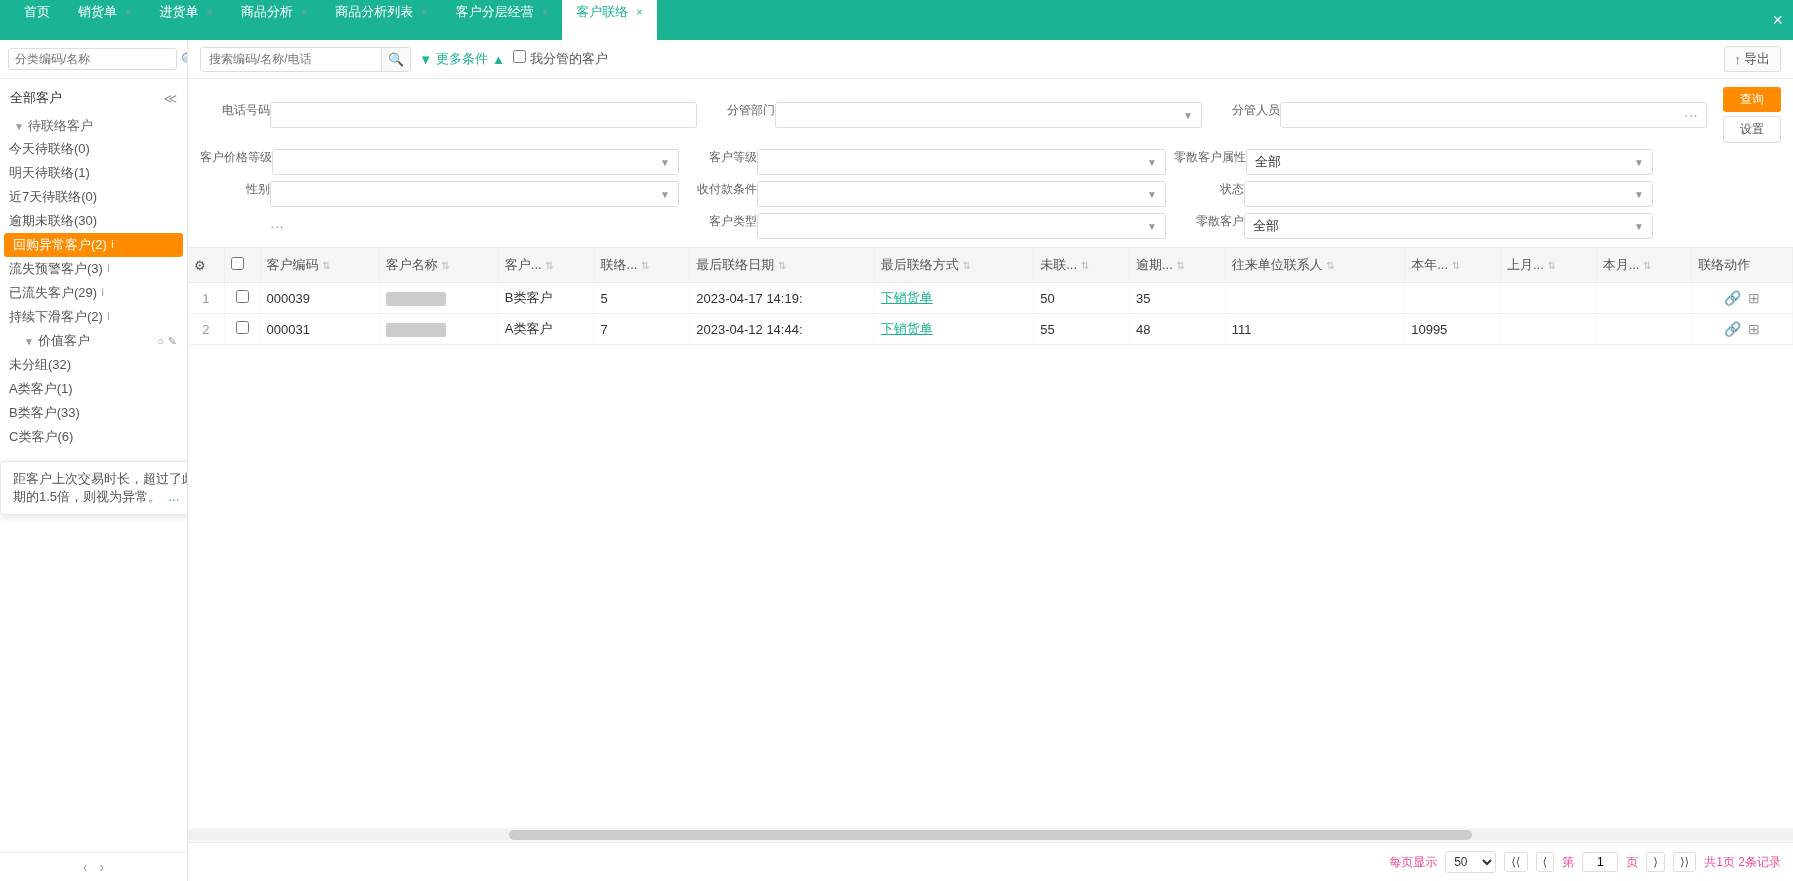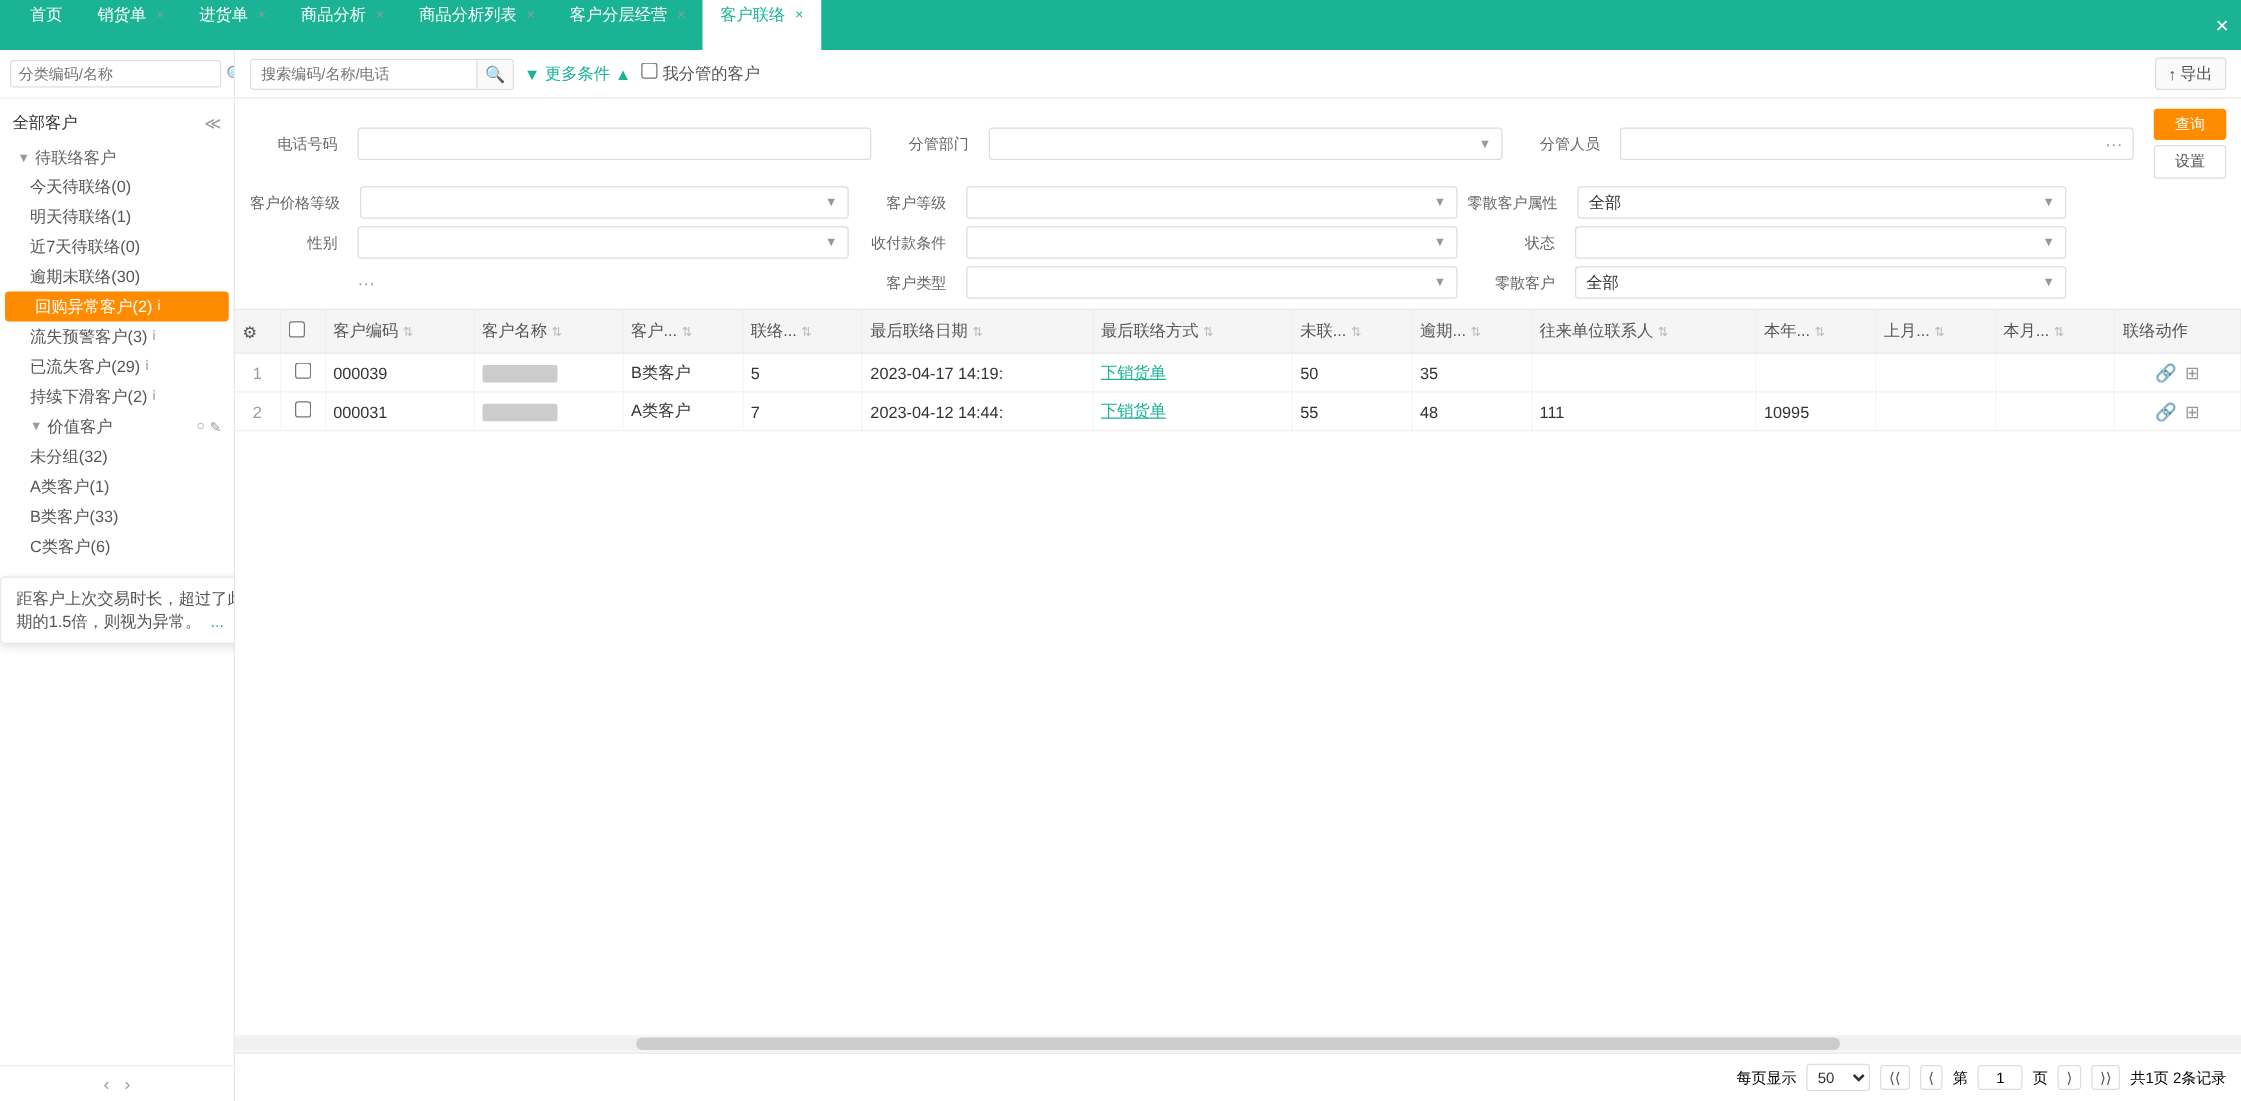--- a/index.html
+++ b/index.html
@@ -44,21 +44,21 @@
       display: flex; align-items: center; padding: 6px 10px;
       font-weight: normal; font-size: 13px; color: #333;
     }
     .sidebar-header .collapse-icon { margin-left: auto; color: #999; cursor: pointer; }
     .sidebar-section-title {
       padding: 4px 10px 2px 14px; color: #666; font-size: 12px; cursor: pointer;
       display: flex; align-items: center; gap: 4px;
     }
     .sidebar-section-title .triangle { font-size: 10px; color: #999; }
     .sidebar-item {
-      padding: 3px 10px 3px 24px; cursor: pointer; color: #555; font-size: 12px;
+      padding: 3px 10px 3px 9px; cursor: pointer; color: #555; font-size: 12px;
       display: flex; 
     }
     .sidebar-item.active {
       background: #ff8c00; color: #fff; border-radius: 3px; margin: 0 4px;
     }
 
     
     .content-area { flex: 1; display: flex; flex-direction: column; overflow: hidden; }
 
     
@@ -86,21 +86,21 @@
     }
 
     
     .extended-filter {
       background: #fff; border-bottom: 1px solid #e8e8e8;
       padding: 8px 12px;
     }
     .filter-row { display: flex; align-items: center; gap: 8px; margin-bottom: 6px; }
     .filter-row:last-child { margin-bottom: 0; }
     .filter-field {
-      display: flex; align-items: center; gap: 16px; flex: 1;
+      display: flex; align-items: flex-start; gap: 0; flex: 1;
     }
     .filter-field label { color: #666; font-size: 12px; white-space: nowrap; min-width: 70px; text-align: right; }
     .filter-select {
       flex: 1; border: 1px solid #ddd; border-radius: 3px; padding: 3px 8px;
       font-size: 12px; color: #333; background: #fff;
       display: flex; align-items: center; justify-content: space-between; cursor: pointer;
       min-width: 120px; height: 26px;
     }
     .filter-select .down-arrow { color: #999; font-size: 10px; }
     .filter-input {
@@ -140,21 +140,21 @@
     .customer-name-blur {
       display: inline-block; background: #ccc; width: 60px; height: 14px; border-radius: 2px;
       vertical-align: middle;
     }
 
     
     .pagination-bar {
       background: #fff; border-top: 1px solid #e8e8e8;
       padding: 8px 12px; display: flex; align-items: center; justify-content: flex-end; gap: 8px;
     }
-    .pagination-bar span { color: #000000; font-size: 12px; }
+    .pagination-bar span { color: #ec4899; font-size: 12px; }
     .page-size-select {
       border: 1px solid #ddd; border-radius: 3px; padding: 2px 4px; font-size: 12px; color: #333; background: #fff;
     }
     .page-btn {
       border: 1px solid #ddd; border-radius: 3px; background: #fff; padding: 2px 6px;
       cursor: pointer; color: #555; font-size: 12px;
     }
     .page-input {
       border: 1px solid #ddd; border-radius: 3px; padding: 2px 4px; width: 36px;
       text-align: center; font-size: 12px; outline: none;

